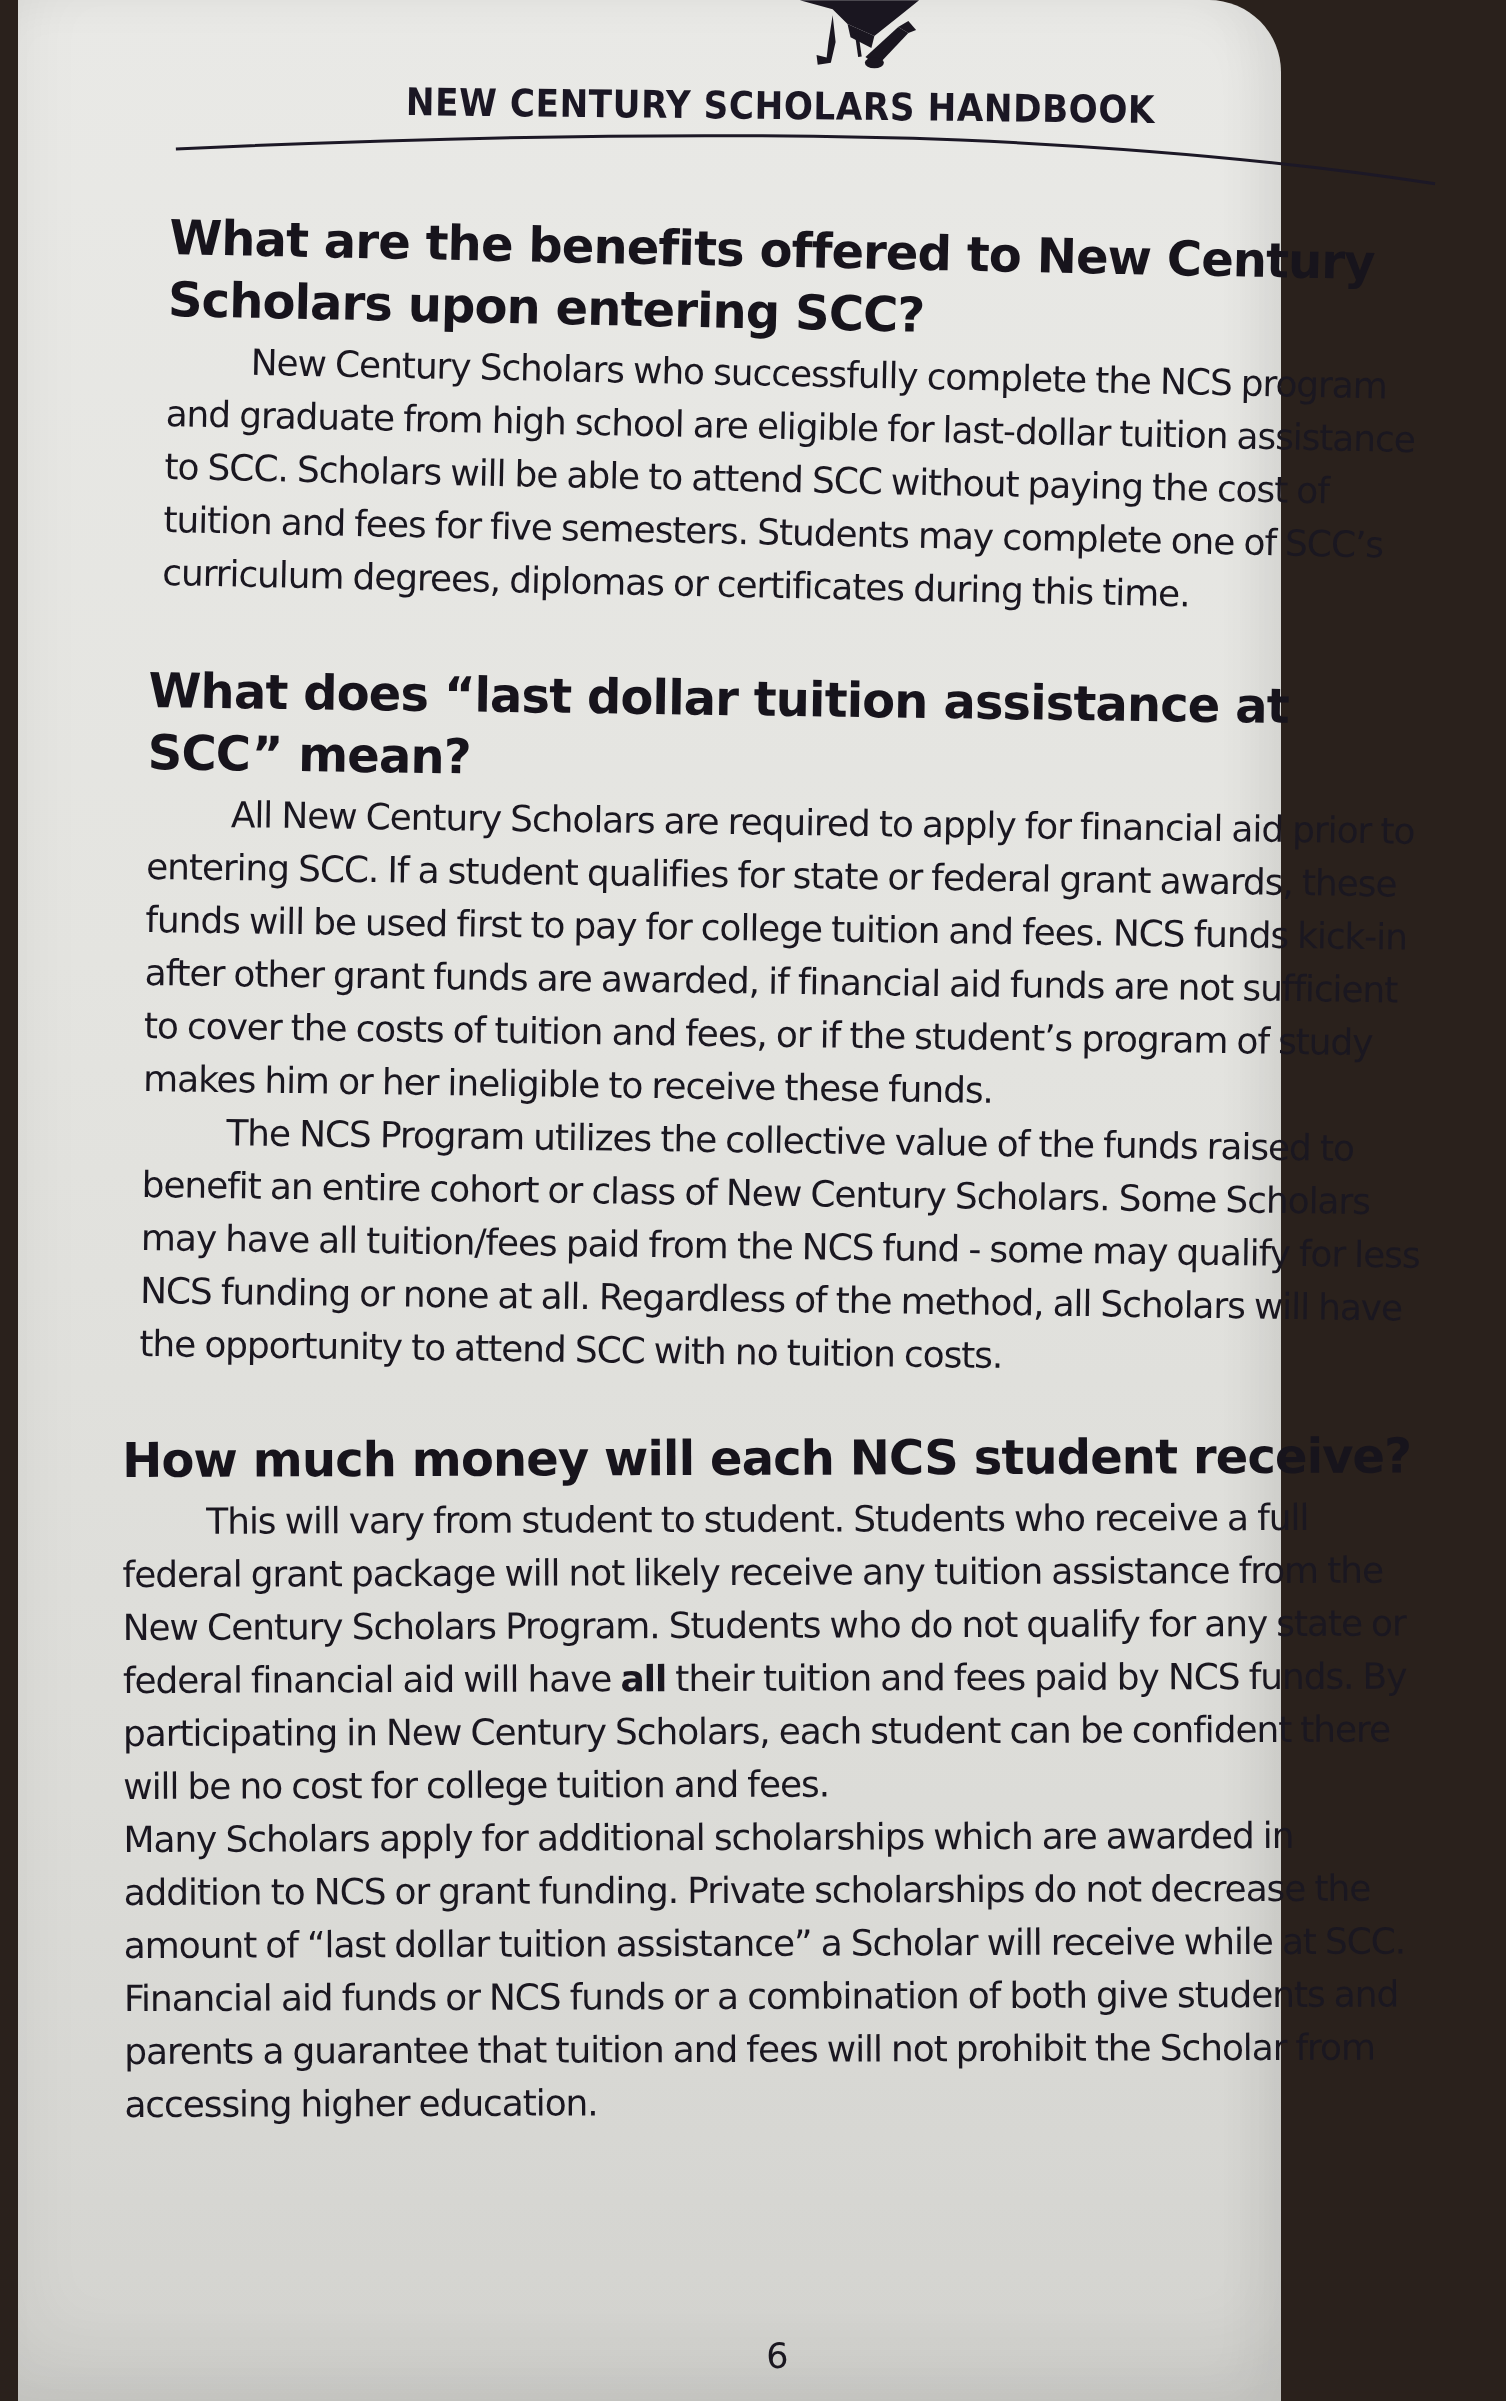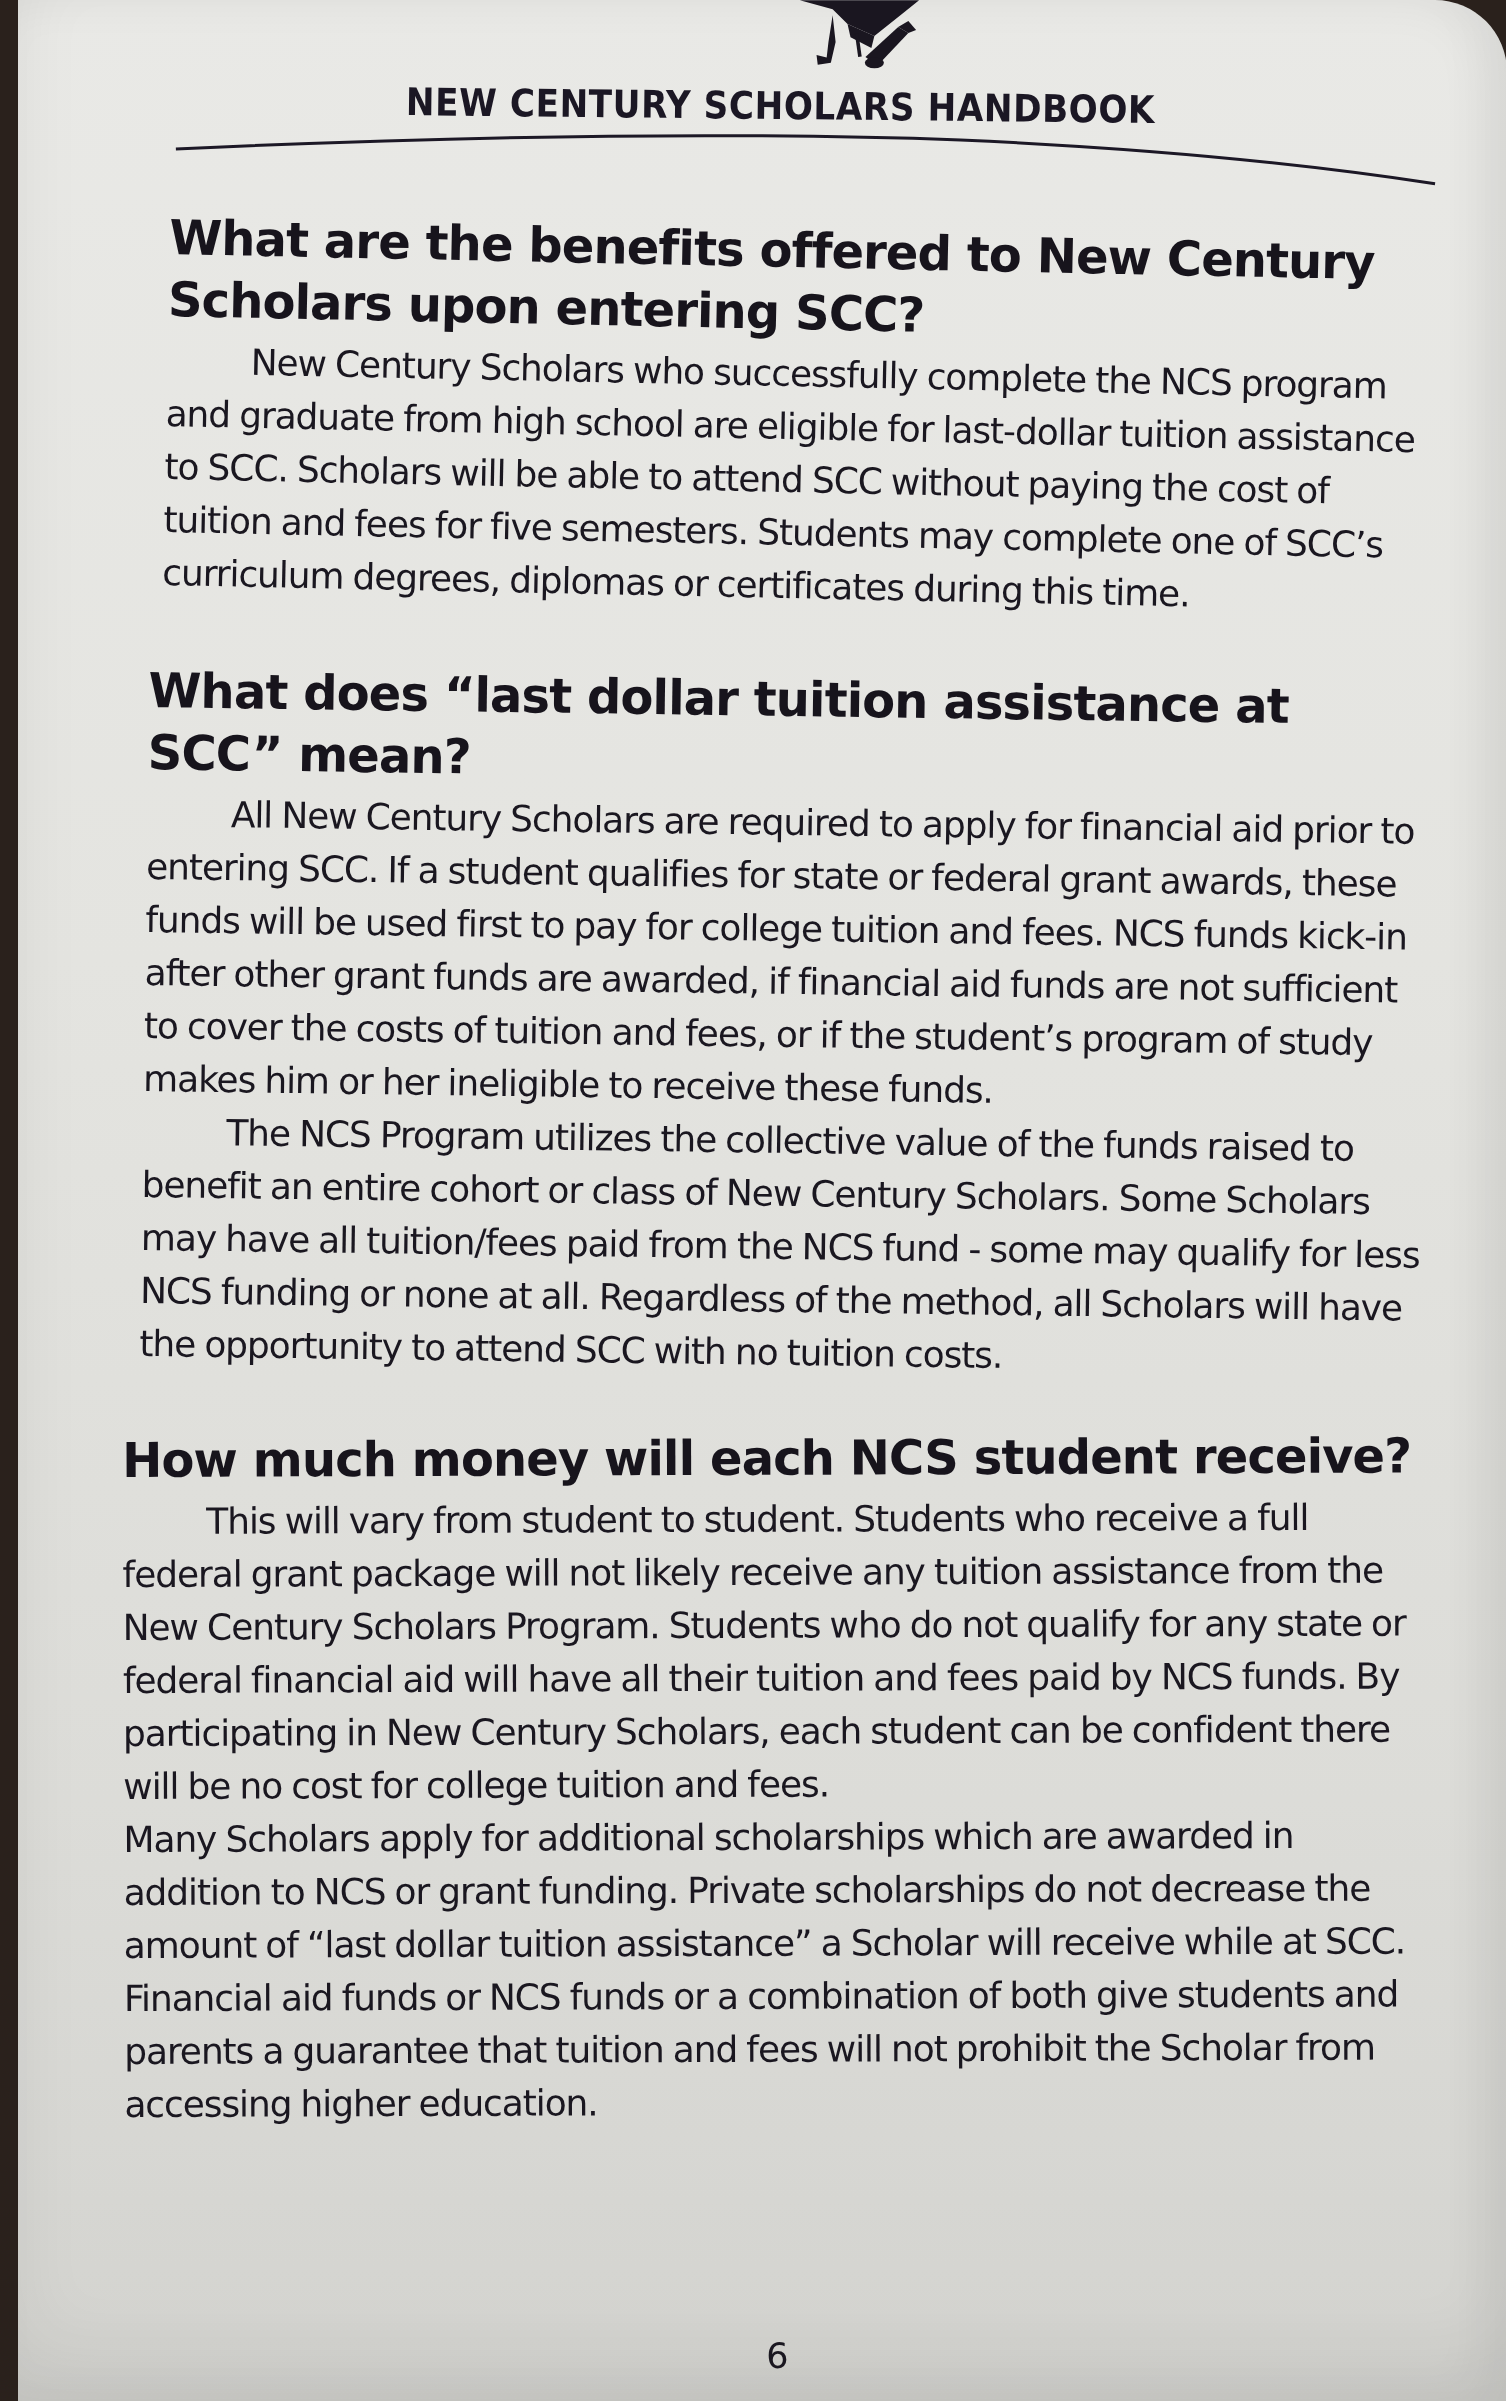--- a/index.html
+++ b/index.html
@@ -11,21 +11,21 @@
       height: 2401px;
       background: #2a211c;
       overflow: hidden;
       position: relative;
       font-family: "Liberation Sans", "DejaVu Sans", sans-serif;
     }
     .page {
       position: absolute;
       left: 18px;
       top: 0;
-      width: 1489px;
+      width: 1263px;
       height: 2401px;
       background: linear-gradient(180deg, #e9e9e6 0%, #e4e4e0 40%, #dcdcd8 75%, #d3d3cf 100%);
       border-top-right-radius: 72px;
       box-shadow: inset -24px 0 48px rgba(0,0,0,0.05), inset 0 -48px 72px rgba(0,0,0,0.06);
     }
     .logo {
       position: absolute;
       left: 758px;
       top: 0;
       width: 155px;
@@ -90,21 +90,21 @@
       position: absolute;
       top: 2336px;
       left: 0;
       width: 1489px;
       text-align: center;
       font-size: 35px;
       color: #1a1720;
       font-family: "DejaVu Sans", sans-serif;
       transform: translateX(15px);
     }
-    b.emph { font-weight: normal; }
+    b.emph { font-weight: bold; }
   </style>
 </head>
 <body>
 
 <div class="page">
 
   <svg class="logo" viewBox="0 0 260 125">
     <path d="M40 0 L240 0 L215 20 L165 60 L120 40 L95 15 Z" fill="#1a1620"></path>
     <path d="M120 40 L165 60 L160 80 L125 62 Z" fill="#1a1620"></path>
     <rect x="135" y="55" width="6" height="40" fill="#1a1620" transform="rotate(-8 138 75)"></rect>

